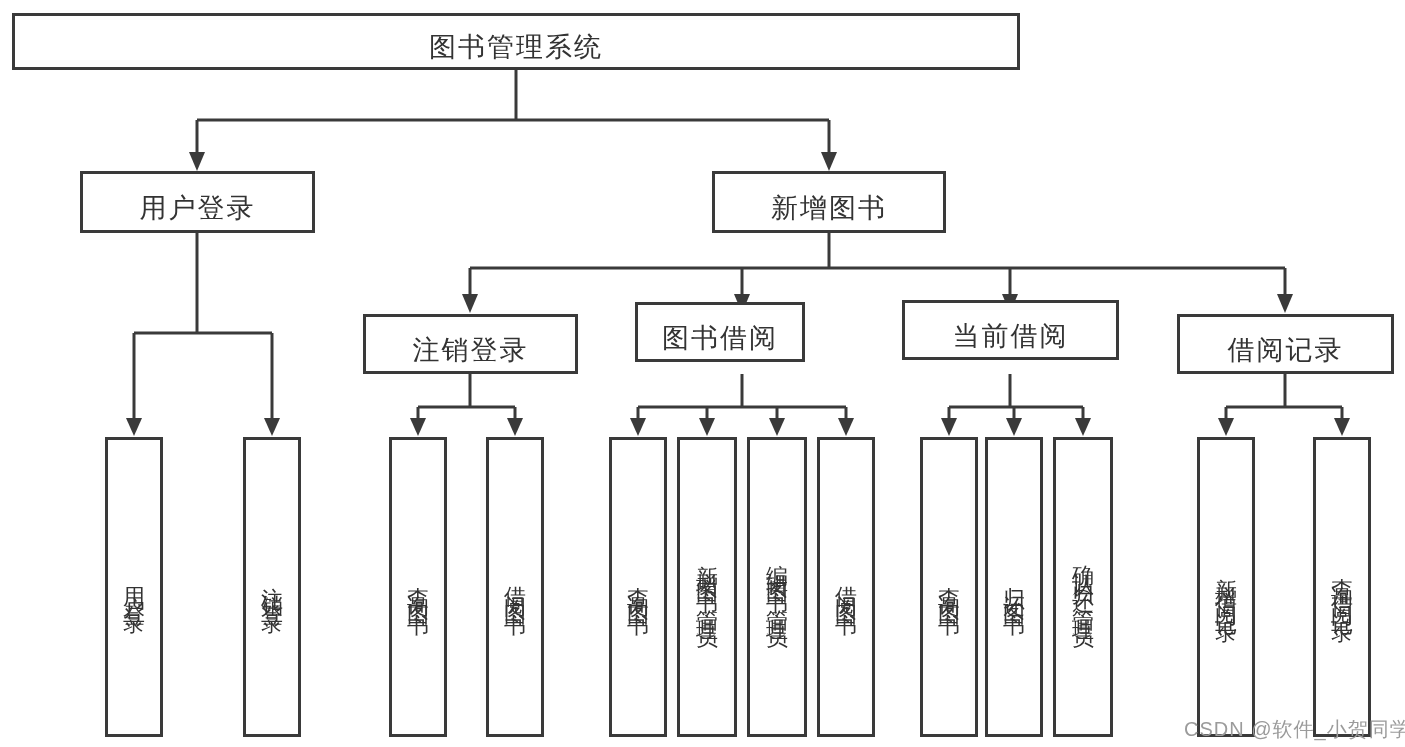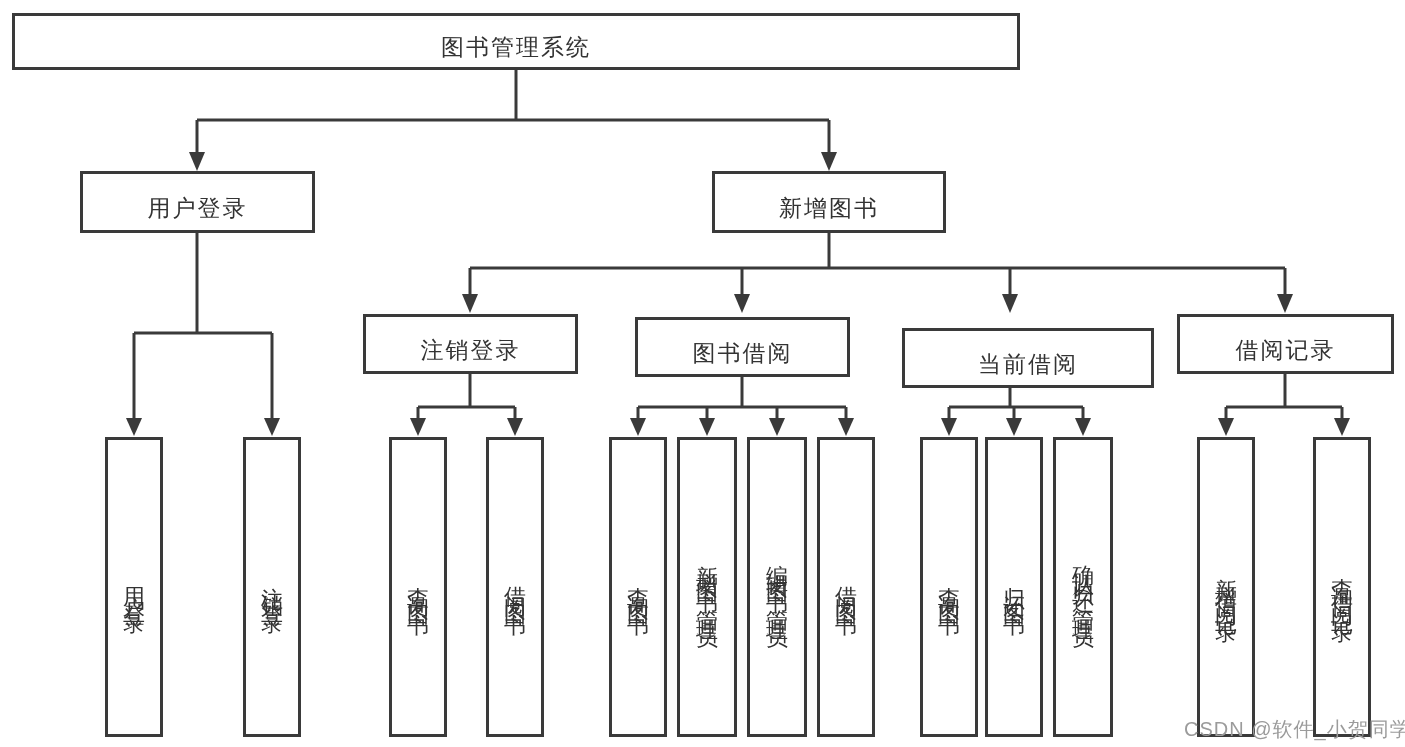--- a/index.html
+++ b/index.html
@@ -35,21 +35,21 @@
     position: absolute;
     box-sizing: border-box;
     background: #ffffff;
     border: 3px solid #3a3a3a;
     display: flex;
     align-items: center;
     justify-content: center;
     color: #333333;
   }
   .hlabel {
-    font-size: 23px;
+    font-size: 27px;
     letter-spacing: 2px;
     white-space: nowrap;
     line-height: 1;
     margin-top: 12px;
   }
   .leaf {
     width: 58px;
     height: 300px;
     top: 437px;
   }
@@ -153,24 +153,24 @@
   <div class="box" style="left:80px; top:171px; width:235px; height:62px">
     <span class="hlabel">用户登录</span>
   </div>
   <div class="box" style="left:712px; top:171px; width:234px; height:62px">
     <span class="hlabel">新增图书</span>
   </div>
 
   <div class="box" style="left:363px; top:314px; width:215px; height:60px">
     <span class="hlabel">注销登录</span>
   </div>
-  <div class="box" style="left:635px; top:317px; width:215px; height:60px">
+  <div class="box" style="left:635px; top:302px; width:170px; height:60px">
     <span class="hlabel">图书借阅</span>
   </div>
-  <div class="box" style="left:902px; top:328px; width:252px; height:60px">
+  <div class="box" style="left:902px; top:300px; width:217px; height:60px">
     <span class="hlabel">当前借阅</span>
   </div>
   <div class="box" style="left:1177px; top:314px; width:217px; height:60px">
     <span class="hlabel">借阅记录</span>
   </div>
 
   <div class="box leaf" style="left:105px">
     <span class="vlabel">用户登录</span>
   </div>
   <div class="box leaf" style="left:243px">

